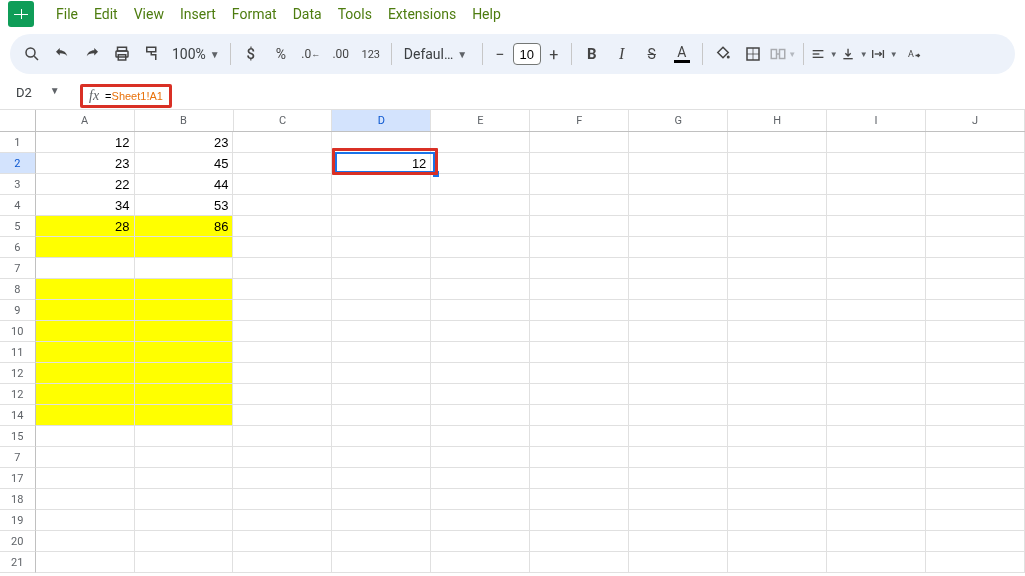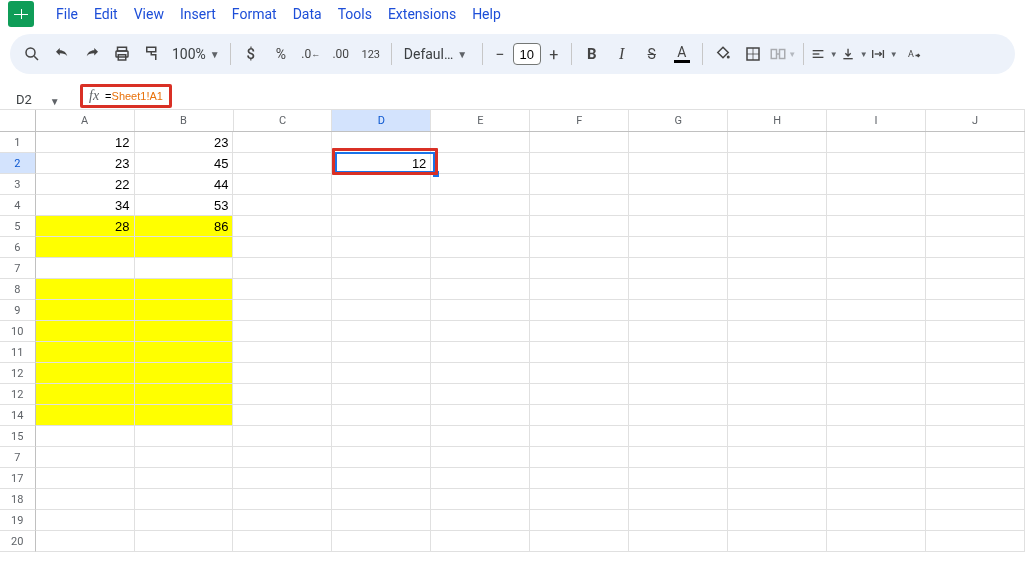--- a/index.html
+++ b/index.html
@@ -20,21 +20,21 @@
     margin-right: 12px;
   }
   .logo-inner {
     width: 14px; height: 10px; background: #fff;
     display: grid; grid-template-columns: 1fr 1fr; grid-template-rows: 1fr 1fr;
     gap: 1px;
   }
   .logo-inner div { background: #0f9d58; }
   .menu-item {
     padding: 4px 8px; cursor: pointer; border-radius: 4px;
-    font-size: 14px; color: #1d4ed8;
+    font-size: 14px; color: #4d7c0f;
   }
 
   
   .toolbar {
     display: flex; align-items: center; height: 40px;
     margin: 6px 10px 8px 10px; padding: 0 8px;
     background: #edf2fa; border-radius: 24px; gap: 2px;
   }
   .tb-btn {
     width: 28px; height: 28px; display:flex; align-items:center; justify-content:center;
@@ -57,21 +57,21 @@
   .color-A { display:flex; flex-direction:column; align-items:center; line-height:1;}
   .color-A .bar { width:16px; height:3px; background:#000; margin-top:1px;}
   .fill-btn { position:relative; }
 
   
   .formula-row {
     display:flex; align-items:center; height:28px; padding: 0 8px 0 14px;
     border-bottom:1px solid #e0e0e0; gap:8px;
   }
   .name-box {
-    width:58px; height:22px; display:flex; align-items:flex-end;
+    width:58px; height:22px; display:flex; align-items:flex-start;
     font-size:13px; color:#3c4043; padding-left:2px;
   }
   .name-caret { font-size:10px; color:#5f6368; margin-left:18px;}
   .fx-area {
     display:flex; align-items:center; gap:6px;
     border: 3px solid #d93025; border-radius:2px;
     padding: 0 6px; height:24px;
   }
   .fx { font-style: italic; font-family: serif; font-size:14px; color:#5f6368;}
   .formula-text { font-size:11px; font-family: Arial, sans-serif;}
@@ -551,18 +551,31 @@
         <div class="cell" style="width: 100px;"></div>
         <div class="cell" style="width: 100px;"></div>
         <div class="cell" style="width: 100px;"></div>
         <div class="cell" style="width: 100px;"></div>
         <div class="cell" style="width: 100px;"></div>
         <div class="cell" style="width: 100px;"></div>
         <div class="cell" style="width: 100px;"></div>
         <div class="cell" style="width: 100px;"></div>
         <div class="cell" style="width: 100px;"></div>
       </div>
+      <div class="row">
+        <div class="row-h">21</div>
+        <div class="cell" style="width: 100px;"></div>
+        <div class="cell" style="width: 100px;"></div>
+        <div class="cell" style="width: 100px;"></div>
+        <div class="cell" style="width: 100px;"></div>
+        <div class="cell" style="width: 100px;"></div>
+        <div class="cell" style="width: 100px;"></div>
+        <div class="cell" style="width: 100px;"></div>
+        <div class="cell" style="width: 100px;"></div>
+        <div class="cell" style="width: 100px;"></div>
+        <div class="cell" style="width: 100px;"></div>
+      </div>
     </div>
 
   <div class="active-outline" id="active-outline" style="left: 335px; top: 42px; width: 100px; height: 21px;"></div>
   <div class="active-handle" id="active-handle" style="left: 433px; top: 61px;"></div>
   <div class="red-annot" id="red-annot" style="left: 332px; top: 38px; width: 106px; height: 27px;"></div>
 </div>
 
 </body></html>

